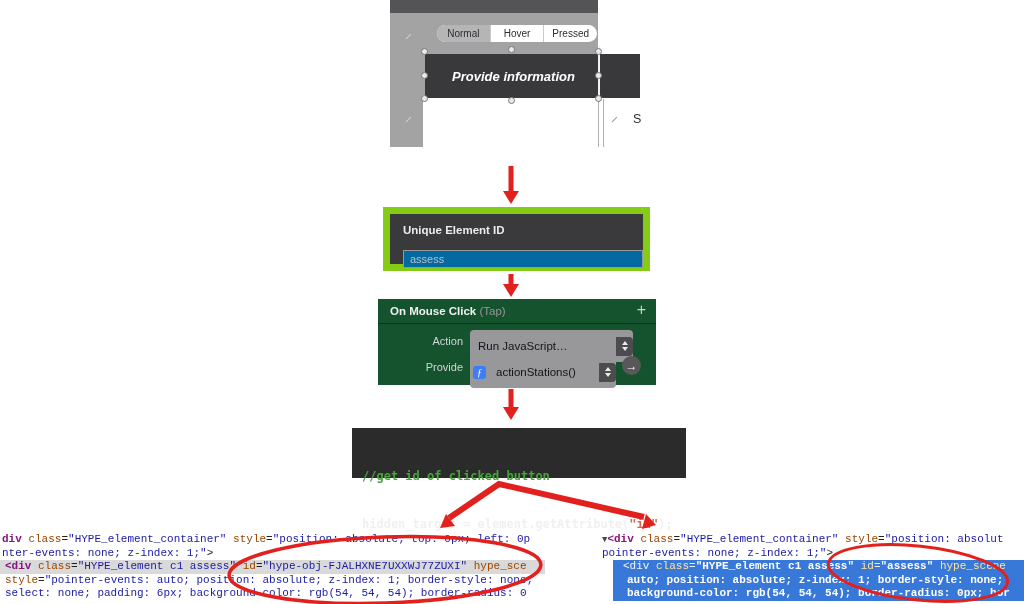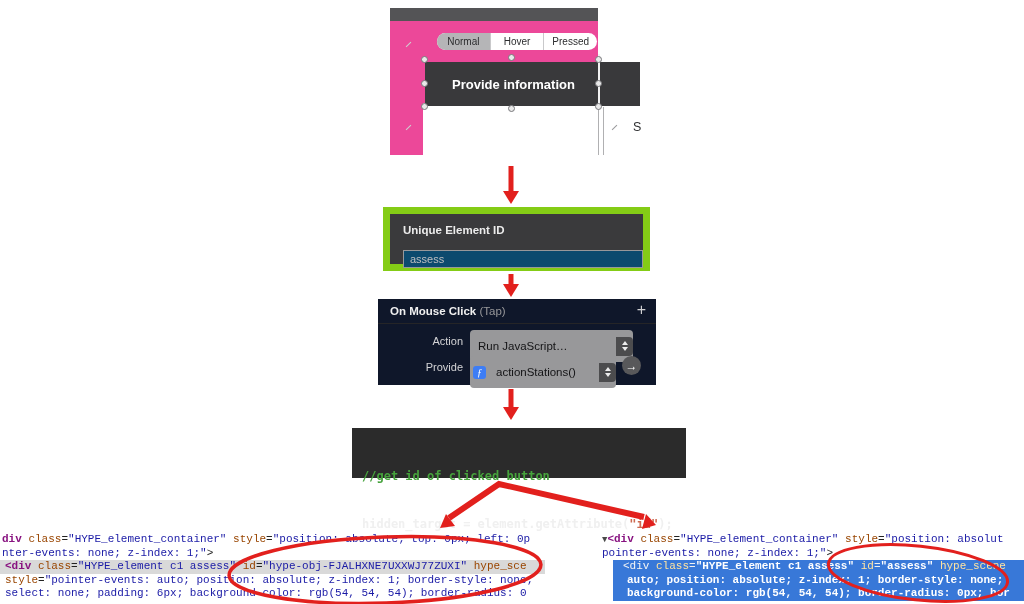--- a/index.html
+++ b/index.html
@@ -1,44 +1,44 @@
 <!DOCTYPE html>
 <html><head>
 <meta charset="utf-8">
 <style>
   * { margin:0; padding:0; box-sizing:border-box; }
   body { background:#fff; font-family:"Liberation Sans", sans-serif; }
   #page { position:relative; width:1024px; height:604px; background:#fff; overflow:hidden; }
 
   
-  .hype-editor { position:absolute; left:390px; top:8px; width:208px; height:147px; background:#ec4899; }
+  .hype-editor { position:absolute; left:390px; top:0; width:208px; height:147px; background:#a3a3a3; }
   .hype-topstrip { position:absolute; left:0; top:0; width:100%; height:13px; background:#545456; }
   .seg-control { position:absolute; left:47px; top:25px; width:160px; height:17px; background:#fff; border-radius:9px; display:flex; overflow:hidden; font-size:10px; color:#2d2d2f; }
   .seg { flex:1; display:flex; align-items:center; justify-content:center; border-right:1px solid #c9c9cb; }
   .seg:last-child { border-right:none; }
   .seg.sel { background:#b5b5b7; }
   .scene-white { position:absolute; left:33px; top:95px; width:217px; height:52px; background:#fff; }
   .hype-button { position:absolute; left:35px; top:54px; width:215px; height:44px; background:#39393b; }
-  .hype-button-label { position:absolute; left:0; top:0; width:177px; height:44px; display:flex; align-items:center; justify-content:center; color:#fff; font-weight:bold; font-size:13px; }
+  .hype-button-label { position:absolute; left:0; top:0; width:177px; height:44px; display:flex; align-items:center; justify-content:center; color:#fff; font-weight:bold; font-size:13px;font-style:italic; }
   .v-whiteline { position:absolute; left:208px; top:46px; width:2px; height:53px; background:#f2f2f2; }
   .v-grayline1 { position:absolute; left:208px; top:99px; width:1px; height:48px; background:#b0b0b2; }
   .v-grayline2 { position:absolute; left:213px; top:99px; width:1px; height:48px; background:#b0b0b2; }
   .handle { position:absolute; width:7px; height:7px; border-radius:50%; background:#e9e9e9; border:1px solid #77777a; }
   .desc-text { position:absolute; left:35px; top:102px; width:173px; text-align:center; font-size:12.5px; line-height:18px; color:#2f3032; }
   .partial-s { position:absolute; left:243px; top:112px; font-size:12.5px; color:#2f3032; }
   .mark { position:absolute; width:7px; height:0; border-top:1.5px solid #cfcfd1; transform:rotate(-45deg); }
   .mark.on-white { border-top-color:#9a9a9c; }
 
   
   .identity-panel { position:absolute; left:383px; top:207px; width:267px; height:64px; background:#3a3a3c; border:7px solid #84cc16; }
   .identity-title { position:absolute; left:13px; top:10px; color:#ececec; font-weight:bold; font-size:11.5px; }
-  .identity-input { position:absolute; left:13px; top:36px; width:240px; height:18px; background:#0c4a6e; border:1px solid #98989a; color:#bfbfc1; font-size:11px; padding:0 6px; font-family:"Liberation Sans", sans-serif; }
+  .identity-input { position:absolute; left:13px; top:36px; width:240px; height:18px; background:#0369a1; border:1px solid #98989a; color:#bfbfc1; font-size:11px; padding:0 6px; font-family:"Liberation Sans", sans-serif; }
 
   
-  .actions-panel { position:absolute; left:378px; top:299px; width:278px; height:86px; background:#0f172a; }
+  .actions-panel { position:absolute; left:378px; top:299px; width:278px; height:86px; background:#14532d; }
   .actions-header { position:absolute; left:0; top:0; width:100%; height:25px; border-bottom:1px solid #252527; }
   .actions-title { position:absolute; left:12px; top:6px; font-size:11.5px; font-weight:bold; color:#f0f0f0; }
   .actions-title-suffix { font-weight:normal; color:#98989a; }
   .plus-btn { position:absolute; right:10px; top:2px; font-size:16px; color:#d0d0d2; }
   .row-label { position:absolute; width:85px; text-align:right; font-size:11px; color:#d4d4d6; }
   .dropdown { position:absolute; height:32px; background:#98989a; border-radius:4px; display:flex; align-items:center; font-size:11.5px; color:#141416; }
   .dropdown-text { padding-left:8px; flex:1; white-space:nowrap; overflow:hidden; }
   .stepper { width:17px; height:19px; background:#4c4c4e; border-radius:0 4px 4px 0; display:flex; flex-direction:column; align-items:center; justify-content:center; gap:2px; flex:none; }
   .tri-up { width:0; height:0; border-left:3.5px solid transparent; border-right:3.5px solid transparent; border-bottom:4px solid #ececec; }
   .tri-down { width:0; height:0; border-left:3.5px solid transparent; border-right:3.5px solid transparent; border-top:4px solid #ececec; }

